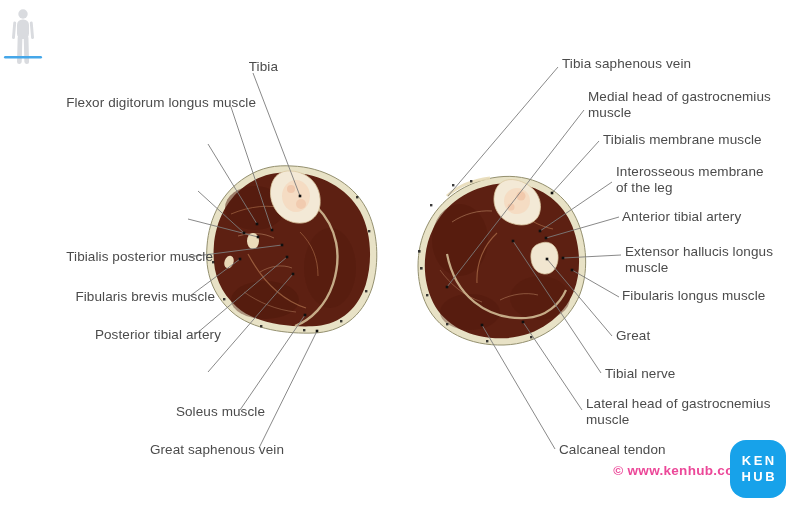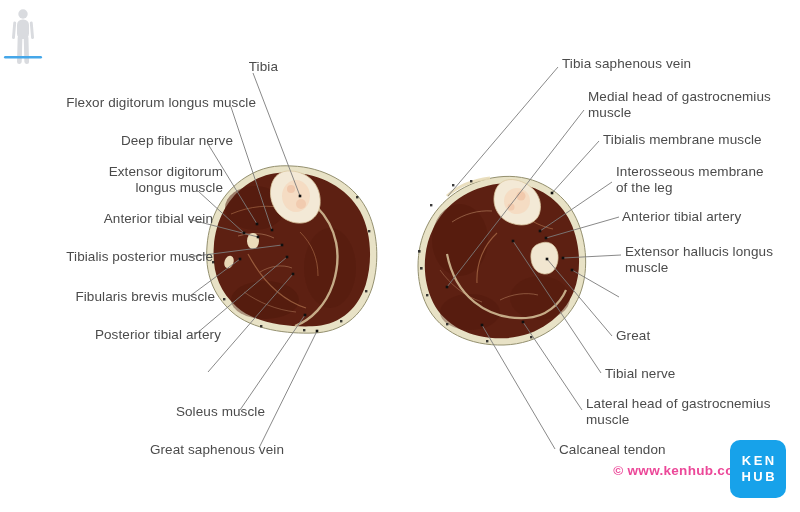--- a/index.html
+++ b/index.html
@@ -6,21 +6,21 @@
   .stage{position:relative;width:800px;height:512px;background:#fff;overflow:hidden;
          font-family:"Liberation Sans",sans-serif;padding-left:28px;}
   .art{position:absolute;left:0;top:0;}
   .lbl{position:absolute;font-size:13.5px;line-height:15.5px;color:#4b4b4b;
        white-space:pre-line;letter-spacing:.1px;}
   .lbl.l{text-align:right;}
   .lbl.r{text-align:left;}
   .copy{position:absolute;right:82px;top:463px;font-size:13.5px;font-weight:700;
         color:#ec4899;letter-spacing:.3px;}
   .logo{position:absolute;left:730px;top:440px;width:56px;height:58px;background:#17a2ea;
-        border-radius:10px;color:#fff;display:flex;flex-direction:column;align-items:center;
+        border-radius:16px;color:#fff;display:flex;flex-direction:column;align-items:center;
         justify-content:center;font-size:13px;font-weight:700;line-height:16px;
         letter-spacing:2.5px;text-indent:2.5px;}
 </style>
 </head>
 <body>
 
 <div class="stage">
 
   <svg class="art" width="800" height="512" viewBox="0 0 800 512">
 
@@ -167,39 +167,36 @@
       <rect x="570.7" y="268.7" width="2.6" height="2.6"></rect>
       <rect x="545.7" y="257.7" width="2.6" height="2.6"></rect>
       <rect x="511.7" y="239.7" width="2.6" height="2.6"></rect>
       <rect x="521.7" y="320.7" width="2.6" height="2.6"></rect>
       <rect x="480.7" y="323.7" width="2.6" height="2.6"></rect>
     </g>
   </svg>
 
   <div class="lbl l" style="right:550px;top:59px">Tibia</div>
   <div class="lbl l" style="right:572px;top:95px">Flexor digitorum longus muscle</div>
-  <div class="lbl l" style="right:595px;top:133px">Deep fibular nerve</div>
-  <div class="lbl l" style="right:605px;top:164px">Extensor digitorum
-longus muscle</div>
-  <div class="lbl l" style="right:615px;top:211px">Anterior tibial vein</div>
   <div class="lbl l" style="right:615px;top:249px">Tibialis posterior muscle</div>
   <div class="lbl l" style="right:613px;top:289px">Fibularis brevis muscle</div>
   <div class="lbl l" style="right:607px;top:327px">Posterior tibial artery</div>
   <div class="lbl l" style="right:563px;top:404px">Soleus muscle</div>
   <div class="lbl l" style="right:544px;top:442px">Great saphenous vein</div>
 
   <div class="lbl r" style="left:562px;top:56px">Tibia saphenous vein</div>
   <div class="lbl r" style="left:588px;top:89px">Medial head of gastrocnemius
 muscle</div>
   <div class="lbl r" style="left:603px;top:132px">Tibialis membrane muscle</div>
   <div class="lbl r" style="left:616px;top:164px">Interosseous membrane
 of the leg</div>
   <div class="lbl r" style="left:622px;top:209px">Anterior tibial artery</div>
   <div class="lbl r" style="left:625px;top:244px">Extensor hallucis longus
 muscle</div>
+  <div class="lbl r" style="left:622px;top:288px">Fibularis longus muscle</div>
   <div class="lbl r" style="left:616px;top:328px">Great</div>
   <div class="lbl r" style="left:605px;top:366px">Tibial nerve</div>
   <div class="lbl r" style="left:586px;top:396px">Lateral head of gastrocnemius
 muscle</div>
   <div class="lbl r" style="left:559px;top:442px">Calcaneal tendon</div>
 
   <div class="copy">© www.kenhub.com</div>
   <div class="logo">
     <span>KEN</span>
     <span>HUB</span>

